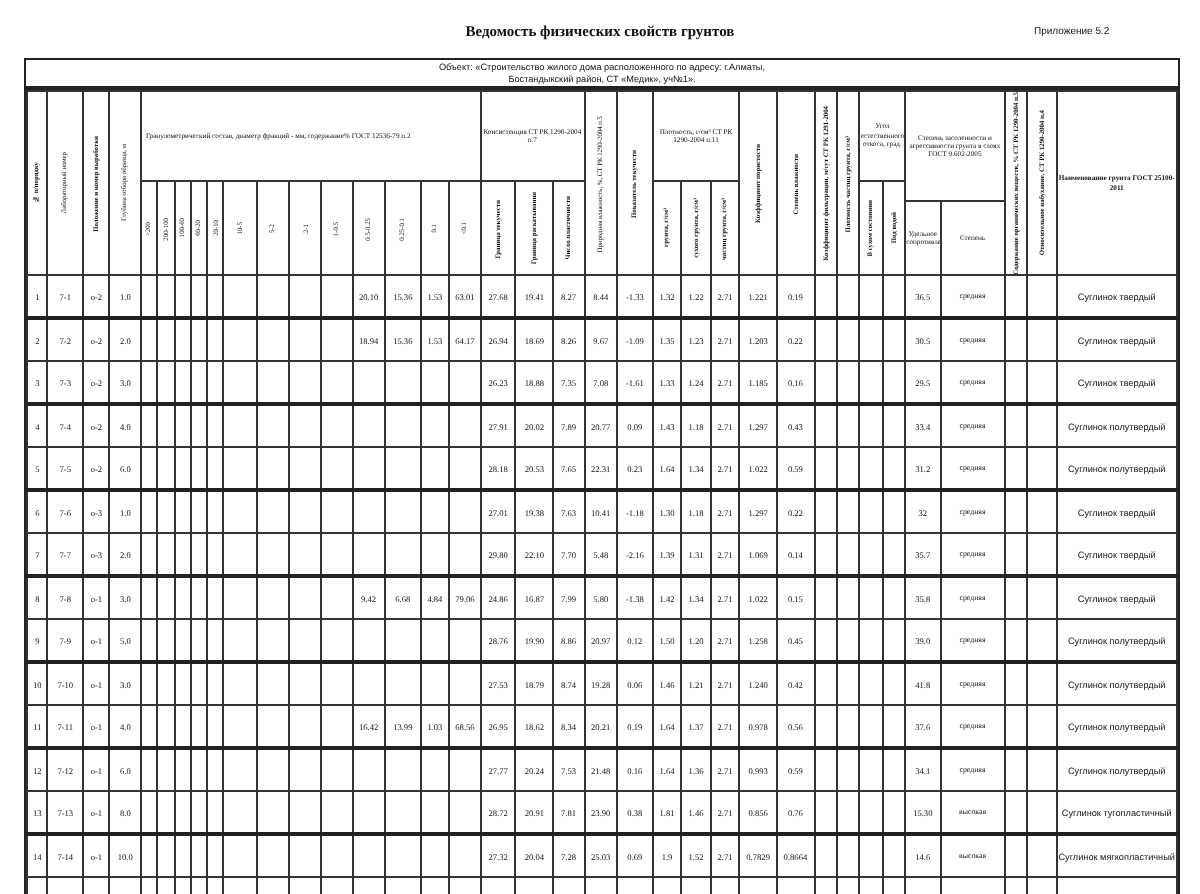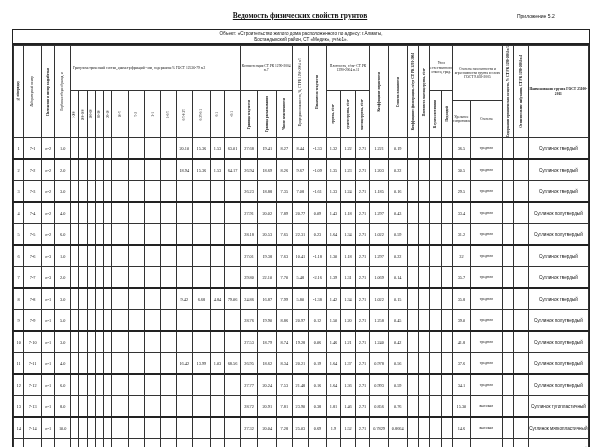--- a/index.html
+++ b/index.html
@@ -1,17 +1,17 @@
 <!DOCTYPE html>
 <html><head>
 <meta charset="utf-8">
 <style>
   html, body { margin:0; padding:0; background:#ffffff; }
   body { width:600px; height:447px; overflow:hidden; position:relative; font-family:"Liberation Serif", serif; color:#111; }
-  .title { position:absolute; top:11px; left:0; width:600px; text-align:center; font-size:7.5px; font-weight:bold; text-decoration:underline; }
+  .title { position:absolute; top:11px; left:0; width:600px; text-align:center; font-size:7.5px; font-weight:bold; }
   .appendix { position:absolute; top:13px; left:517px; font-size:5px; font-family:"Liberation Sans", sans-serif; }
   .frame { position:absolute; left:12px; top:29px; width:576px; border:1px solid #222; }
   .objbox { height:15px; border-bottom:2px solid #222; text-align:center; font-family:"Liberation Sans", sans-serif; font-size:4.6px; line-height:6px; padding-top:1px; box-sizing:border-box; height:15px; }
   table.grid { border-collapse:collapse; width:100%; table-layout:fixed; }
   table.grid td, table.grid th { border:1px solid #333; font-size:4.3px; padding:0; text-align:center; vertical-align:middle; overflow:hidden; font-weight:normal; }
   table.grid th { font-size:3.6px; line-height:4.4px; }
   .vert { writing-mode:vertical-rl; transform:rotate(180deg); white-space:nowrap; margin:0 auto; font-size:3.4px; font-weight:bold; }
   .vert.nb { font-weight:normal; }
   tr.hdr1 th { height:44px; }
   tr.hdr2 th { height:22px; }

